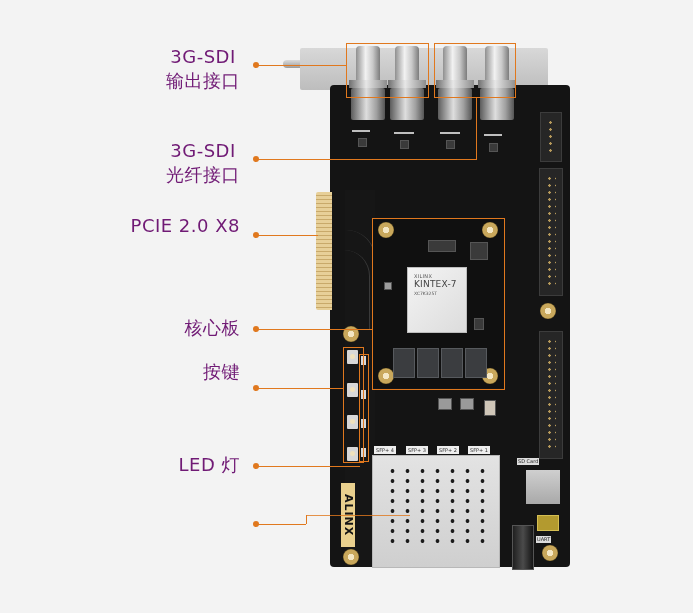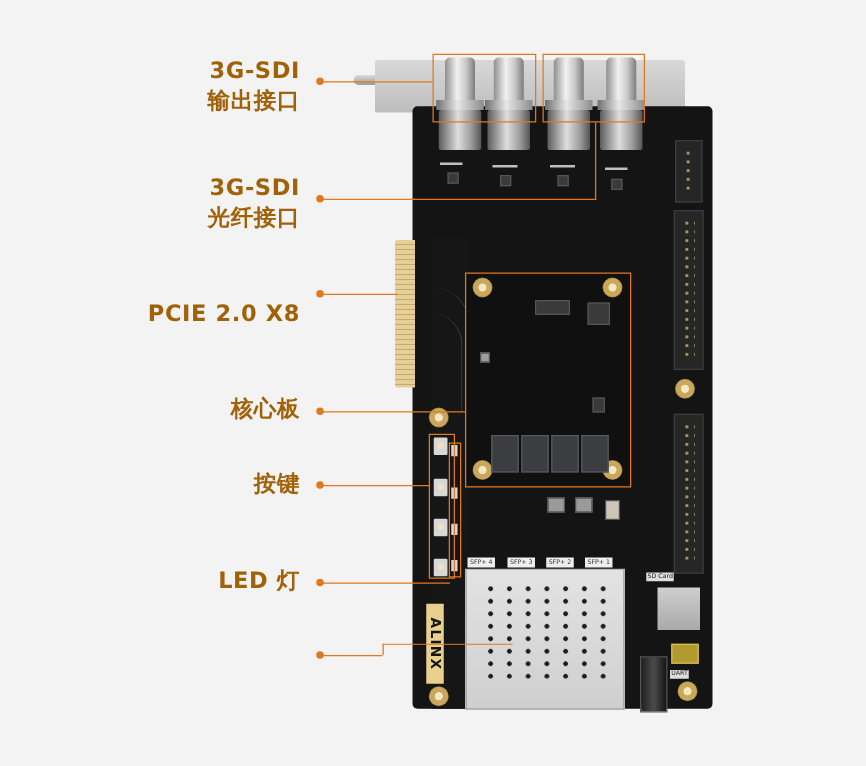--- a/index.html
+++ b/index.html
@@ -8,26 +8,26 @@
     background: #f3f3f3;
     font-family: "DejaVu Sans", "Liberation Sans", sans-serif;
     position: relative;
   }
   .stage { position: absolute; left: 0; top: 0; width: 693px; height: 613px; }
 
   
   .label {
     position: absolute;
     right: 453px;
-    text-align: right;
-    color: #a16207;
+    text-align: center;
+    color: #701a75;
     font-size: 18px;
     line-height: 24px;
     letter-spacing: 0.5px;
-    font-weight: 700;
+    font-weight: 400;
     white-space: nowrap;
   }
   .dot {
     position: absolute; width: 6px; height: 6px; border-radius: 50%;
     background: #e0781e;
   }
   .line { position: absolute; background: #e0781e; height: 1px; }
   .vline { position: absolute; background: #e0781e; width: 1px; }
   .box { position: absolute; border: 1.5px solid #e0781e; }
 
@@ -216,20 +216,25 @@
   <div class="core">
     <div class="hole" style="left:6px;top:4px;"></div>
     <div class="hole" style="left:110px;top:4px;"></div>
     <div class="hole" style="left:6px;top:150px;"></div>
     <div class="hole" style="left:110px;top:150px;"></div>
     <div class="chip" style="left:56px;top:22px;width:28px;height:12px;"></div>
     <div class="chip" style="left:98px;top:24px;width:18px;height:18px;"></div>
     <div class="chip" style="left:12px;top:64px;width:8px;height:8px;background:#9d9d9d;"></div>
     <div class="chip" style="left:102px;top:100px;width:10px;height:12px;"></div>
   </div>
+  <div class="fpga">
+    <div class="brand">XILINX</div>
+    <div class="family">KINTEX-7</div>
+    <div class="part">XC7K325T</div>
+  </div>
   <div class="ddr" style="left:393px;"></div>
   <div class="ddr" style="left:417px;"></div>
   <div class="ddr" style="left:441px;"></div>
   <div class="ddr" style="left:465px;"></div>
 
   <div class="chip" style="left:438px;top:398px;width:14px;height:12px;background:#9a9a9a;"></div>
   <div class="chip" style="left:460px;top:398px;width:14px;height:12px;background:#9a9a9a;"></div>
   <div class="chip" style="left:484px;top:400px;width:12px;height:16px;background:#cfc6b8;"></div>
 
   <div class="btn" style="top:350px;"></div>
@@ -270,33 +275,33 @@
   <div class="dot" style="left:253px;top:62px;"></div>
   <div class="line" style="left:256px;top:65px;width:90px;"></div>
 
   <div class="label" style="top:139px;">
     <div>3G-SDI</div>
     <div>光纤接口</div>
   </div>
   <div class="dot" style="left:253px;top:156px;"></div>
   <div class="line" style="left:256px;top:159px;width:76px;"></div>
 
-  <div class="label" style="top:240px;">
+  <div class="label" style="top:214px;">
     <div>PCIE 2.0 X8</div>
   </div>
   <div class="dot" style="left:253px;top:232px;"></div>
   <div class="line" style="left:256px;top:235px;width:62px;"></div>
 
   <div class="label" style="top:316px;">
     <div>核心板</div>
   </div>
   <div class="dot" style="left:253px;top:326px;"></div>
   <div class="line" style="left:256px;top:329px;width:116px;"></div>
 
-  <div class="label" style="top:376px;">
+  <div class="label" style="top:360px;">
     <div>按键</div>
   </div>
   <div class="dot" style="left:253px;top:385px;"></div>
   <div class="line" style="left:256px;top:388px;width:88px;"></div>
 
   <div class="label" style="top:453px;">
     <div>LED 灯</div>
   </div>
   <div class="dot" style="left:253px;top:463px;"></div>
   <div class="line" style="left:256px;top:466px;width:104px;"></div>

